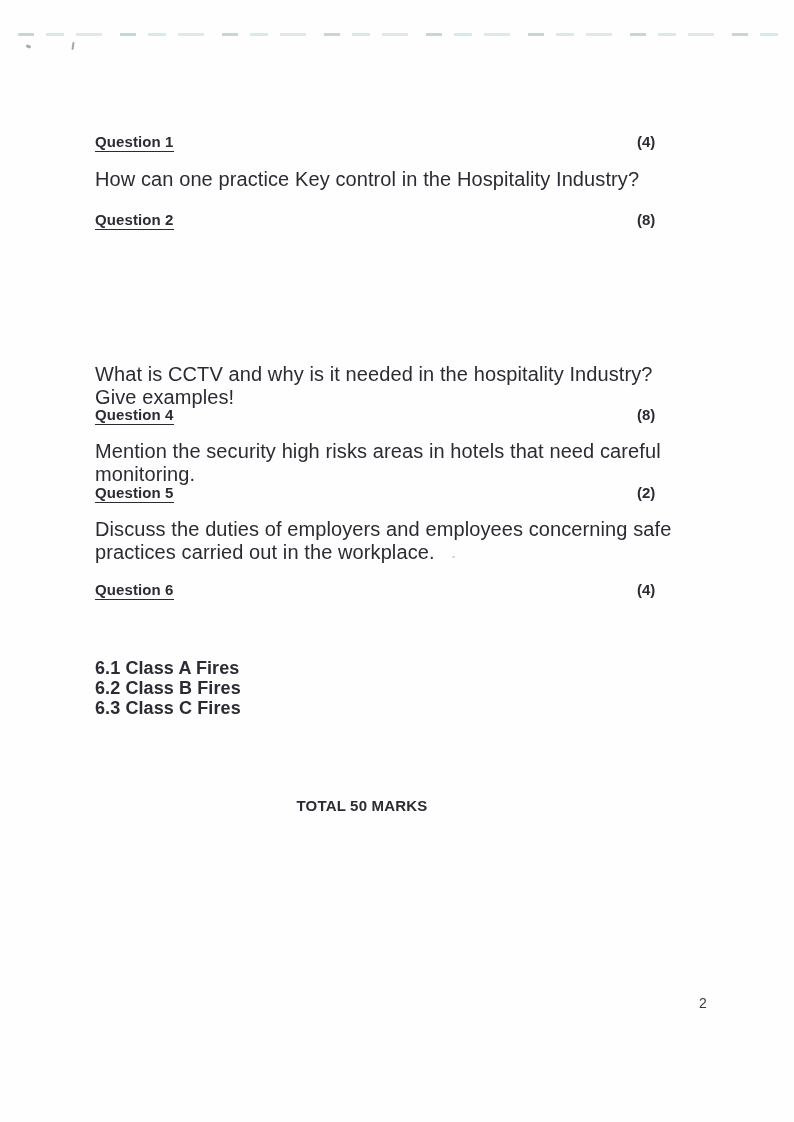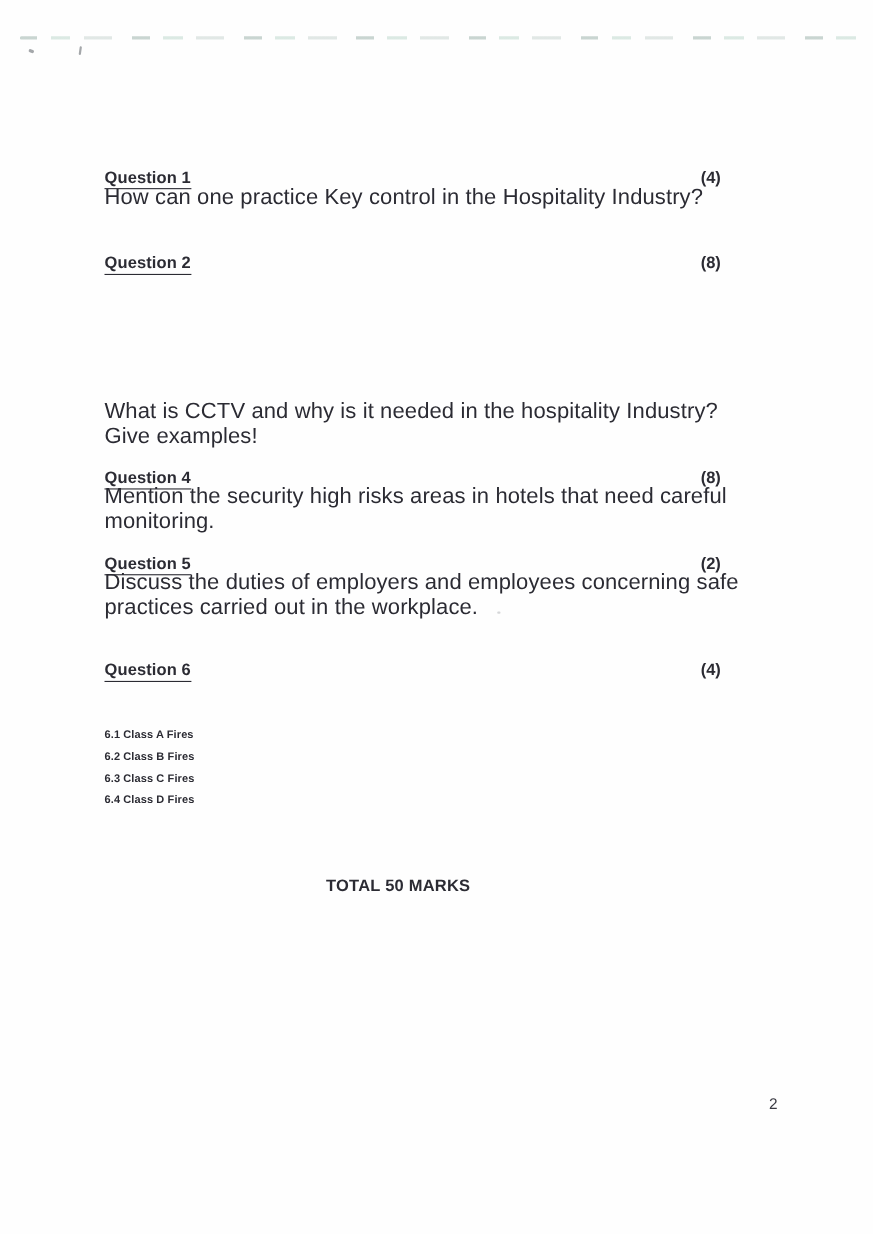--- a/index.html
+++ b/index.html
@@ -46,21 +46,20 @@
     top: 0;
     left: 95px;
     width: 604px;
     height: 100%;
   }
   .qrow {
     position: absolute;
     left: 0;
     width: 100%;
     height: 18px;
-    margin-top: 20px;
   }
   .qhead {
     display: inline-block;
     font-size: 15px;
     font-weight: 700;
     border-bottom: 1.6px solid #2b2b33;
     padding-bottom: 1px;
     letter-spacing: 0.1px;
   }
   .qmarks {
@@ -78,21 +77,21 @@
     font-size: 20px;
     line-height: 23px;
     letter-spacing: 0.1px;
   }
   .subitems {
     position: absolute;
     left: 0;
     width: 604px;
   }
   .subitems div {
-    font-size: 10px;
+    font-size: 18px;
     font-weight: 700;
     line-height: 19.8px;
     letter-spacing: 0.1px;
   }
   .total {
     position: absolute;
     top: 797px;
     left: 0;
     width: 724px;
     text-align: center;
@@ -156,21 +155,20 @@
 
     <div class="qrow q6h">
       <span class="qhead">Question 6</span>
       <span class="qmarks">(4)</span>
     </div>
 
     <div class="subitems q6s">
       <div>6.1 Class A Fires</div>
       <div>6.2 Class B Fires</div>
       <div>6.3 Class C Fires</div>
-      <div>6.4 Class D Fires</div>
     </div>
 
   </div>
 
   <div class="total">TOTAL 50 MARKS</div>
 
   <div class="pagenum">2</div>
 
 </div>
 

